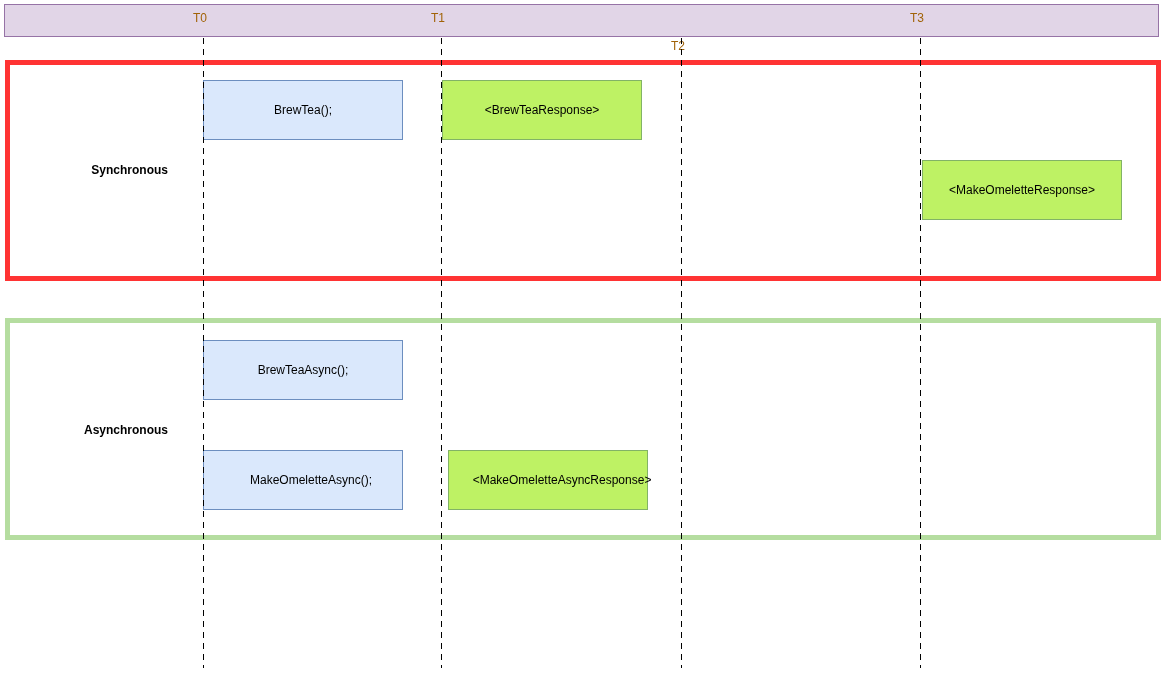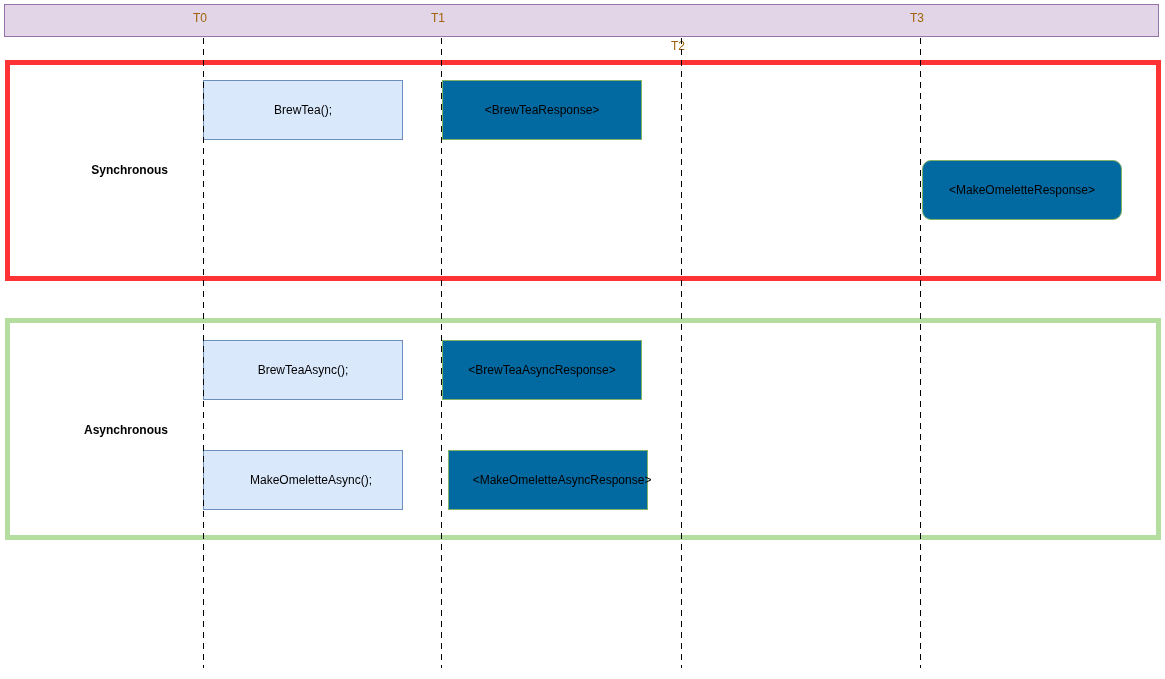--- a/index.html
+++ b/index.html
@@ -99,28 +99,28 @@
     font-size: 12px;
     color: #000000;
     text-align: left;
     z-index: 5;
   }
   .op-box.call {
     background: #DAE8FC;
     border: 1px solid #6C8EBF;
   }
   .op-box.response {
-    background: #0369a1;
+    background: #bef264;
     border: 1px solid #82B366;
   }
   
   .pos-sync-call1  { left: 203px; top: 80px;  }
   .pos-sync-resp1  { left: 442px; top: 80px;  }
   .pos-sync-call2  { left: 681px; top: 160px; width: 201px; }
-  .pos-sync-resp2  { left: 922px; top: 160px; border-radius: 9px; }
+  .pos-sync-resp2  { left: 922px; top: 160px; }
   
   .pos-async-call1 { left: 203px; top: 340px; }
   .pos-async-resp1 { left: 442px; top: 340px; }
   .pos-async-call2 { left: 203px; top: 450px; padding-left: 16px; }
   .pos-async-resp2 { left: 448px; top: 450px; padding-left: 28px; }
 </style>
 </head>
 <body>
 
 <div id="canvas">
@@ -138,17 +138,16 @@
 
   <div class="section sync"></div>
   <div class="section-title sync-title">Synchronous</div>
   <div class="op-box call pos-sync-call1">BrewTea();</div>
   <div class="op-box response pos-sync-resp1">&lt;BrewTeaResponse&gt;</div>
   <div class="op-box response pos-sync-resp2">&lt;MakeOmeletteResponse&gt;</div>
 
   <div class="section async"></div>
   <div class="section-title async-title">Asynchronous</div>
   <div class="op-box call pos-async-call1">BrewTeaAsync();</div>
-  <div class="op-box response pos-async-resp1">&lt;BrewTeaAsyncResponse&gt;</div>
   <div class="op-box call pos-async-call2">MakeOmeletteAsync();</div>
   <div class="op-box response pos-async-resp2">&lt;MakeOmeletteAsyncResponse&gt;</div>
 
 </div>
 
 </body></html>

